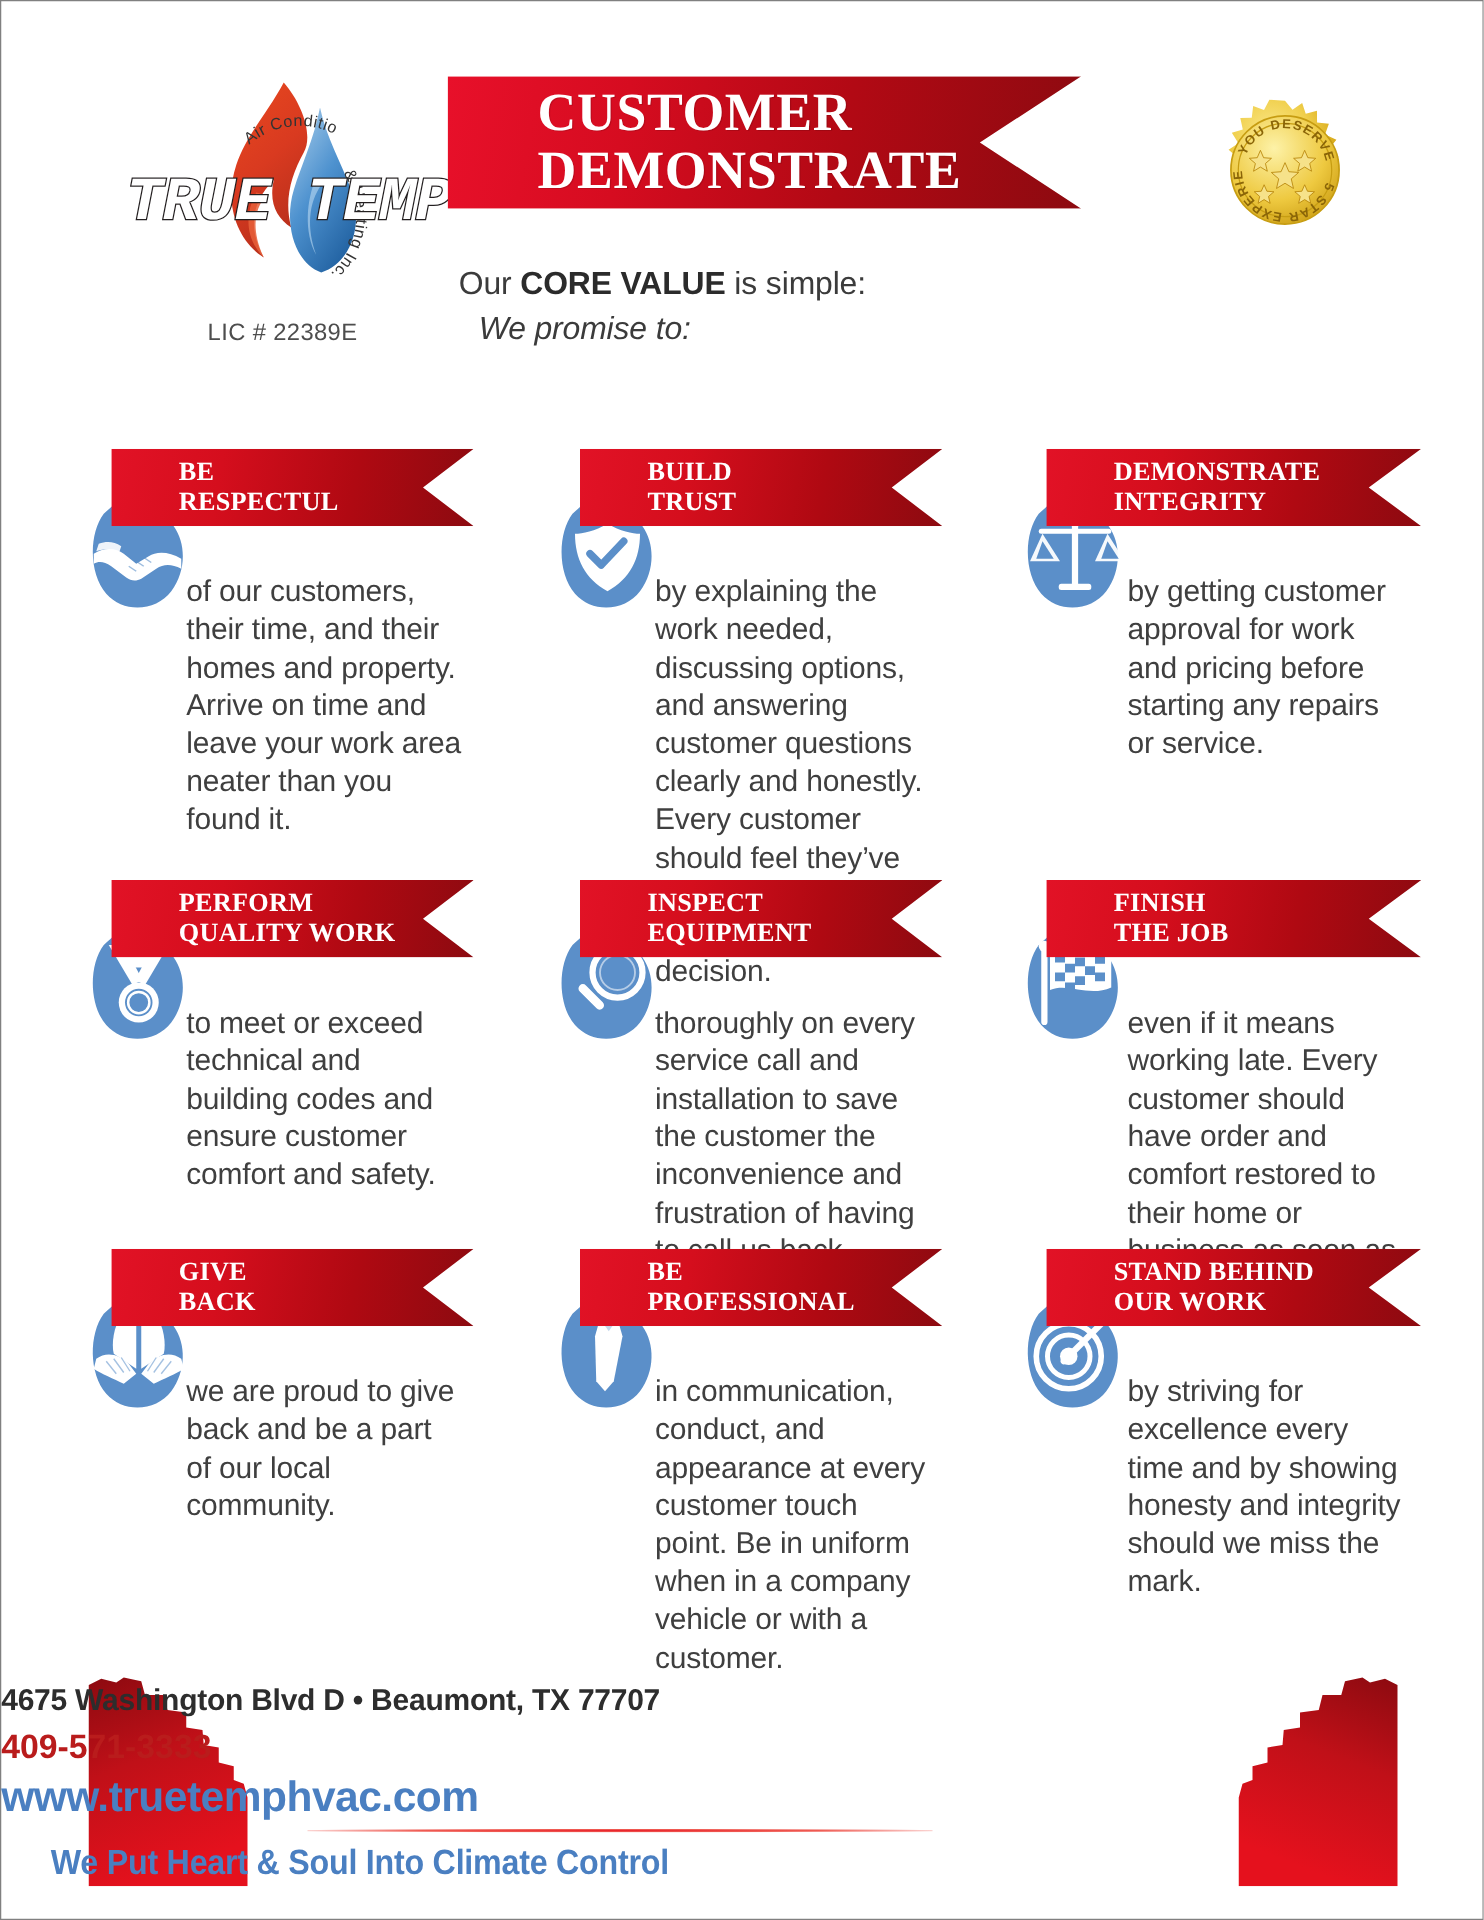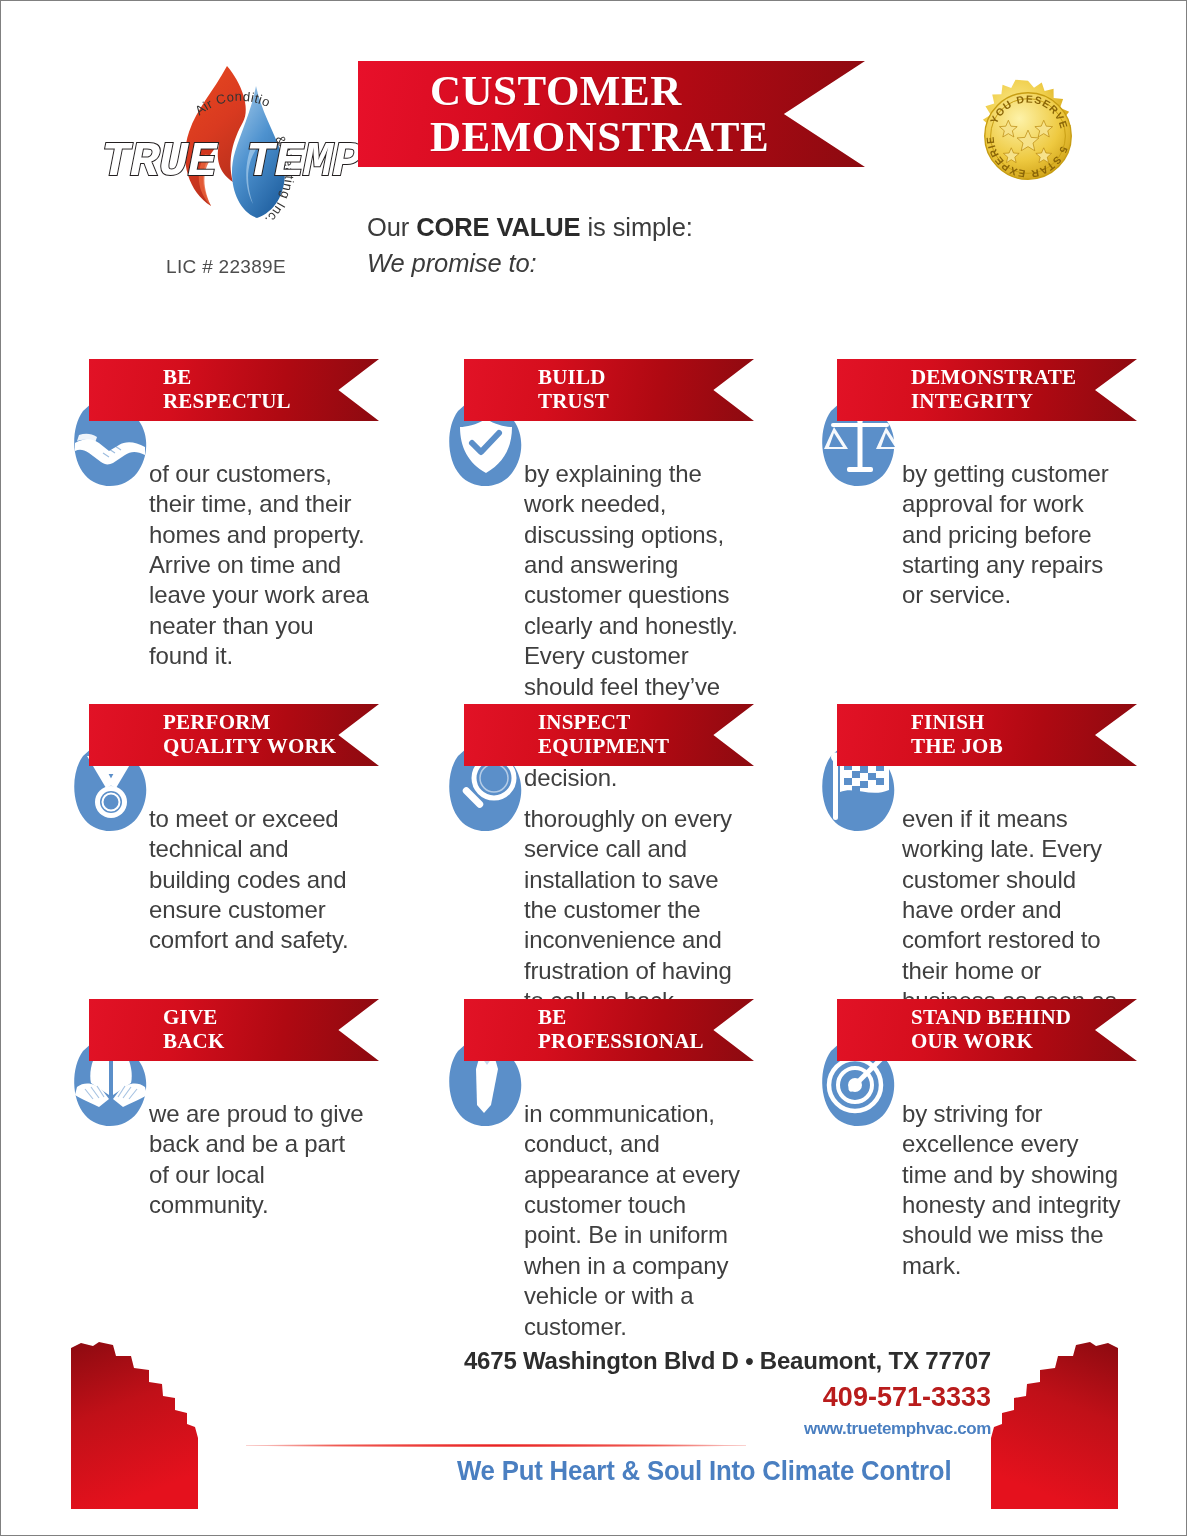--- a/index.html
+++ b/index.html
@@ -97,21 +97,21 @@
   .core-value {
     position: absolute;
     left: 366px; top: 208px;
     width: 700px;
     font-size: 25.5px;
     line-height: 1.42;
     color: #3b3b3b;
     letter-spacing: -0.1px;
   }
   .core-value b { font-weight: bold; color: #2b2b2b; }
-  .core-value .promise { font-style: italic; }
+  .core-value .promise { font-style: italic; margin-left: 16px; }
 
   
   .badge {
     position: absolute;
     left: 968px; top: 76px;
     width: 118px;
     height: 118px;
   }
 
   
@@ -148,21 +148,20 @@
   }
   .card-ribbon-text {
     padding-left: 54px;
     color: #ffffff;
     font-family: "Liberation Serif", serif;
     font-weight: bold;
     font-size: 21px;
     line-height: 1.13;
     letter-spacing: 0.2px;
     white-space: pre-line;
-    margin-left: 20px;
   }
 
   
   .droplet {
     position: absolute;
     left: 0; top: 22px;
     width: 86px;
     height: 120px;
     z-index: 1;
   }
@@ -193,43 +192,42 @@
   }
   .corner-right {
     position: absolute;
     right: 68px; bottom: 26px;
     width: 132px; height: 175px;
   }
   .footer-text {
     position: absolute;
     left: 0; top: 52px;
     width: 990px;
-    text-align: right;
+    text-align: left;
   }
   .f-address {
     font-size: 24px;
     font-weight: bold;
     color: #2d2d2d;
     letter-spacing: -0.2px;
     margin-bottom: 7px;
   }
   .f-phone {
     font-size: 27px;
     font-weight: bold;
     color: #b91c1c;
     letter-spacing: 0px;
     margin-bottom: 6px;
   }
   .f-web {
-    font-size: 17px;
+    font-size: 34px;
     font-weight: bold;
     color: #4a7fc1;
     letter-spacing: -0.4px;
     margin-bottom: 4px;
-    padding-left: 28px;
   }
   .f-rule {
     width: 500px;
     height: 3px;
     margin: 5px auto 8px auto;
     background: radial-gradient(ellipse at center, #e8202a 0%, #ef5a52 45%, rgba(255,255,255,0) 80%);
   }
   .f-tagline {
     font-size: 28px;
     font-weight: bold;

